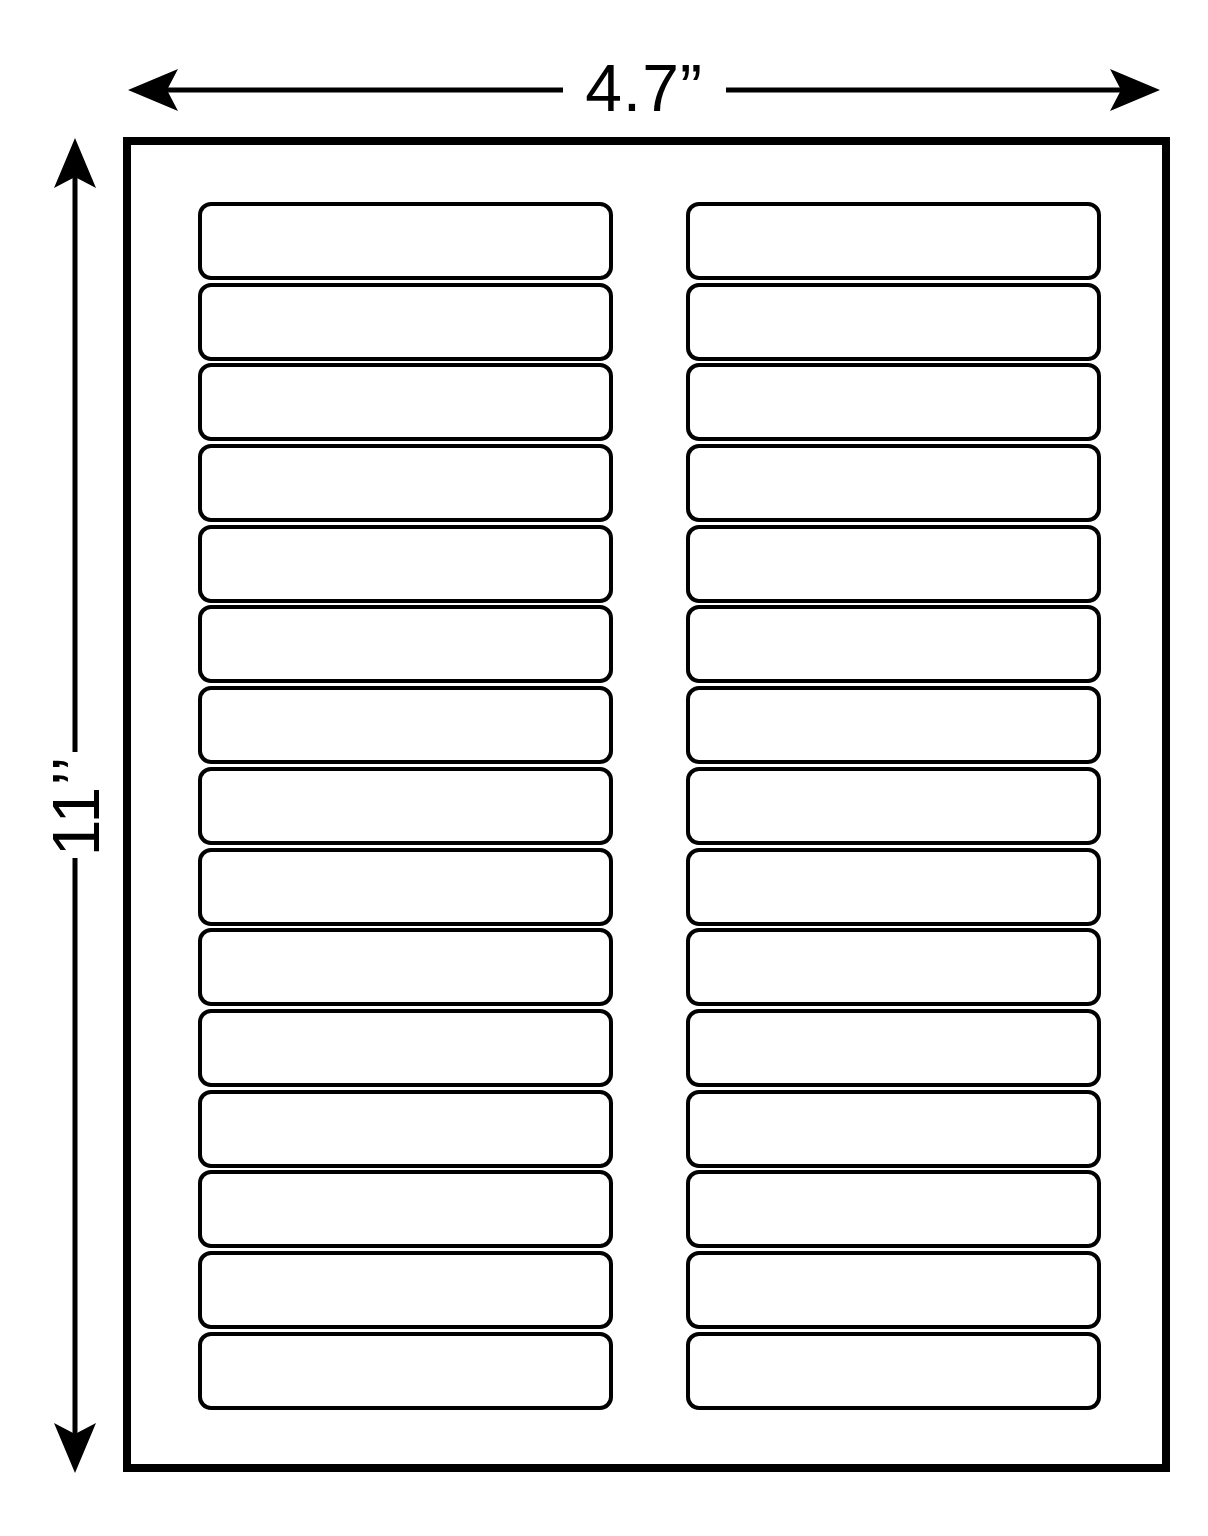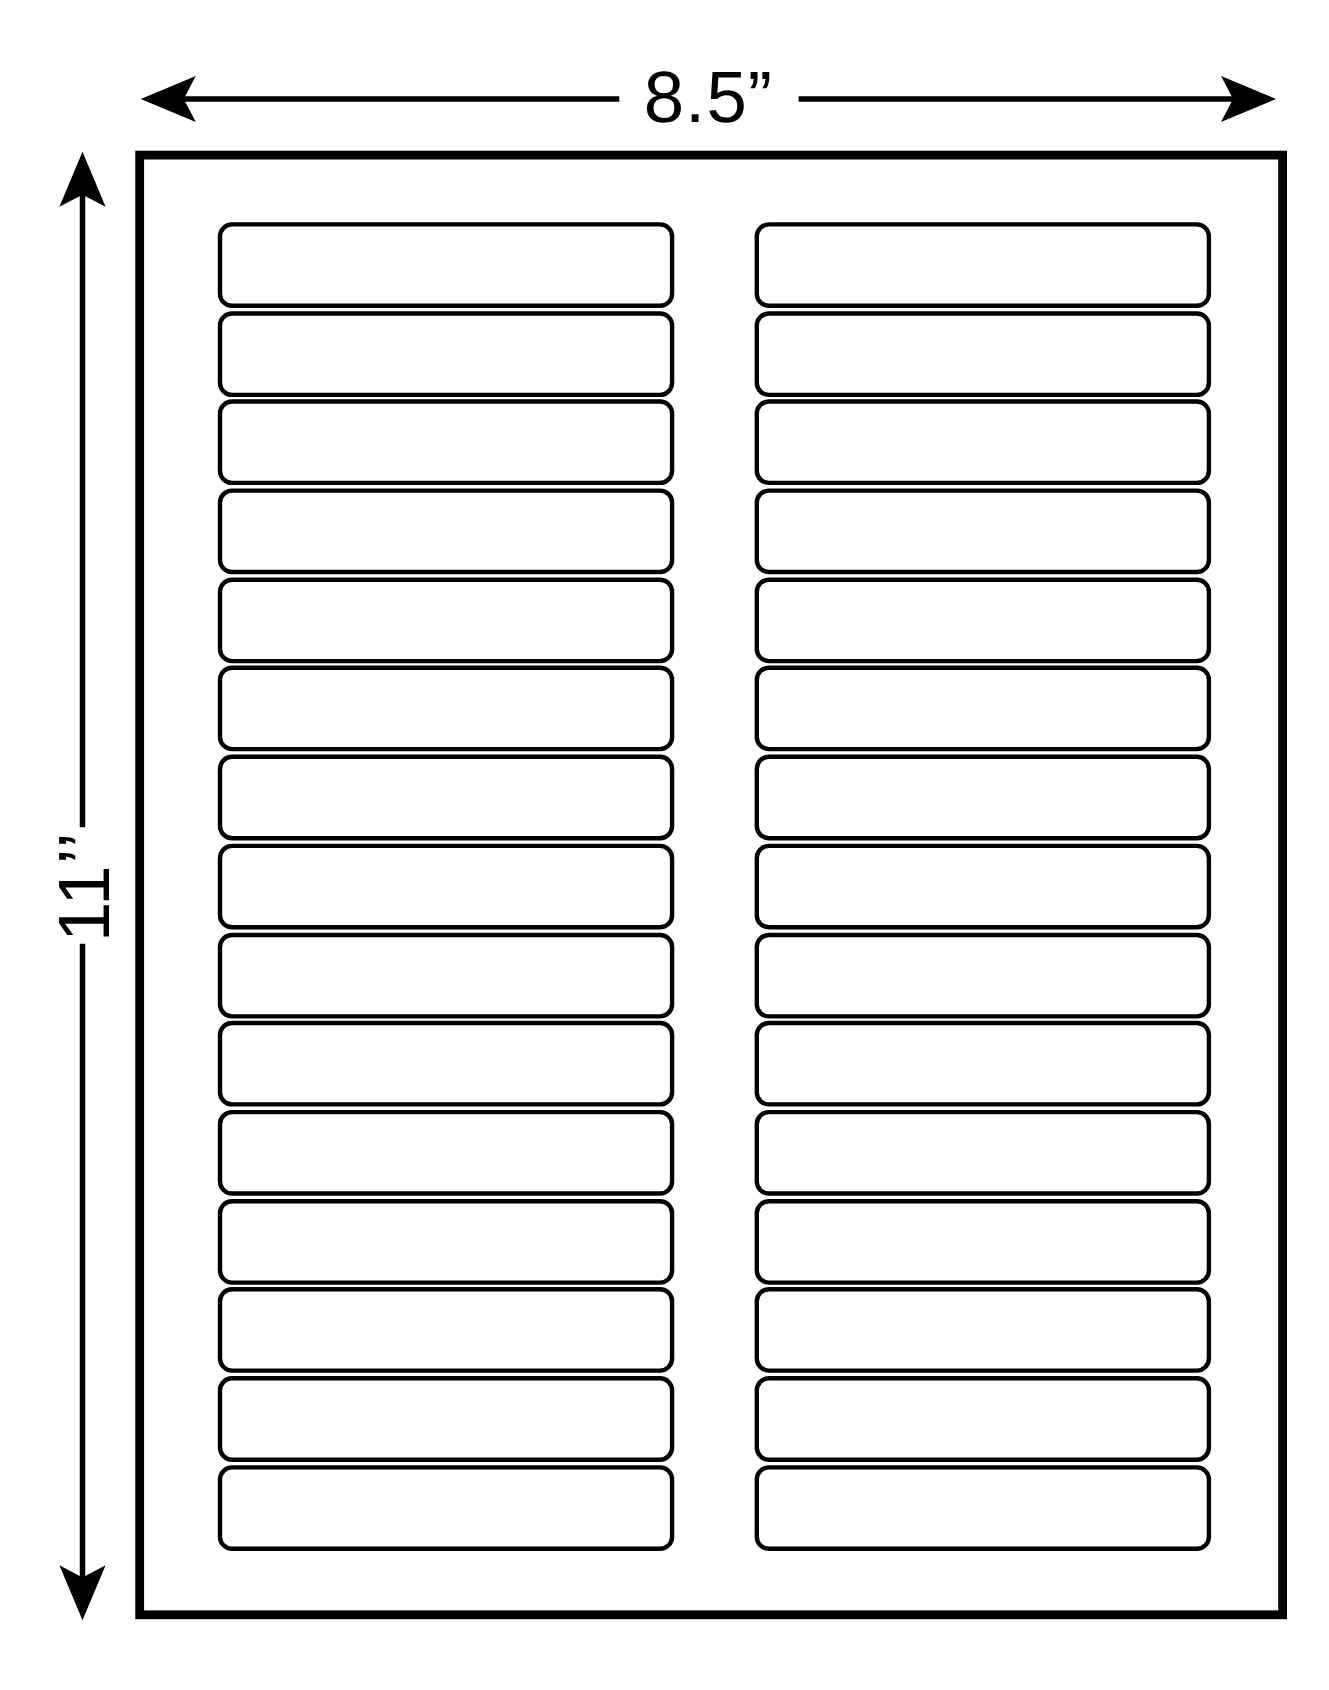--- a/index.html
+++ b/index.html
@@ -98,21 +98,21 @@
     </g>
 
     <g>
       <polygon points="75,138 54,188 75,177 96,188"></polygon>
       <line x1="75" y1="176" x2="75" y2="752"></line>
       <line x1="75" y1="858" x2="75" y2="1435"></line>
       <polygon points="75,1473 54,1423 75,1434 96,1423"></polygon>
     </g>
   </svg>
 
-  <div class="dim-label horizontal">8.5”</div>
+  <div class="dim-label horizontal">4.7”</div>
 
   <div class="dim-label vertical">11’’</div>
 
   <div class="sheet">
     <div class="label-col left" id="col-left">
         <div class="label-cell"></div>
         <div class="label-cell"></div>
         <div class="label-cell"></div>
         <div class="label-cell"></div>
         <div class="label-cell"></div>

